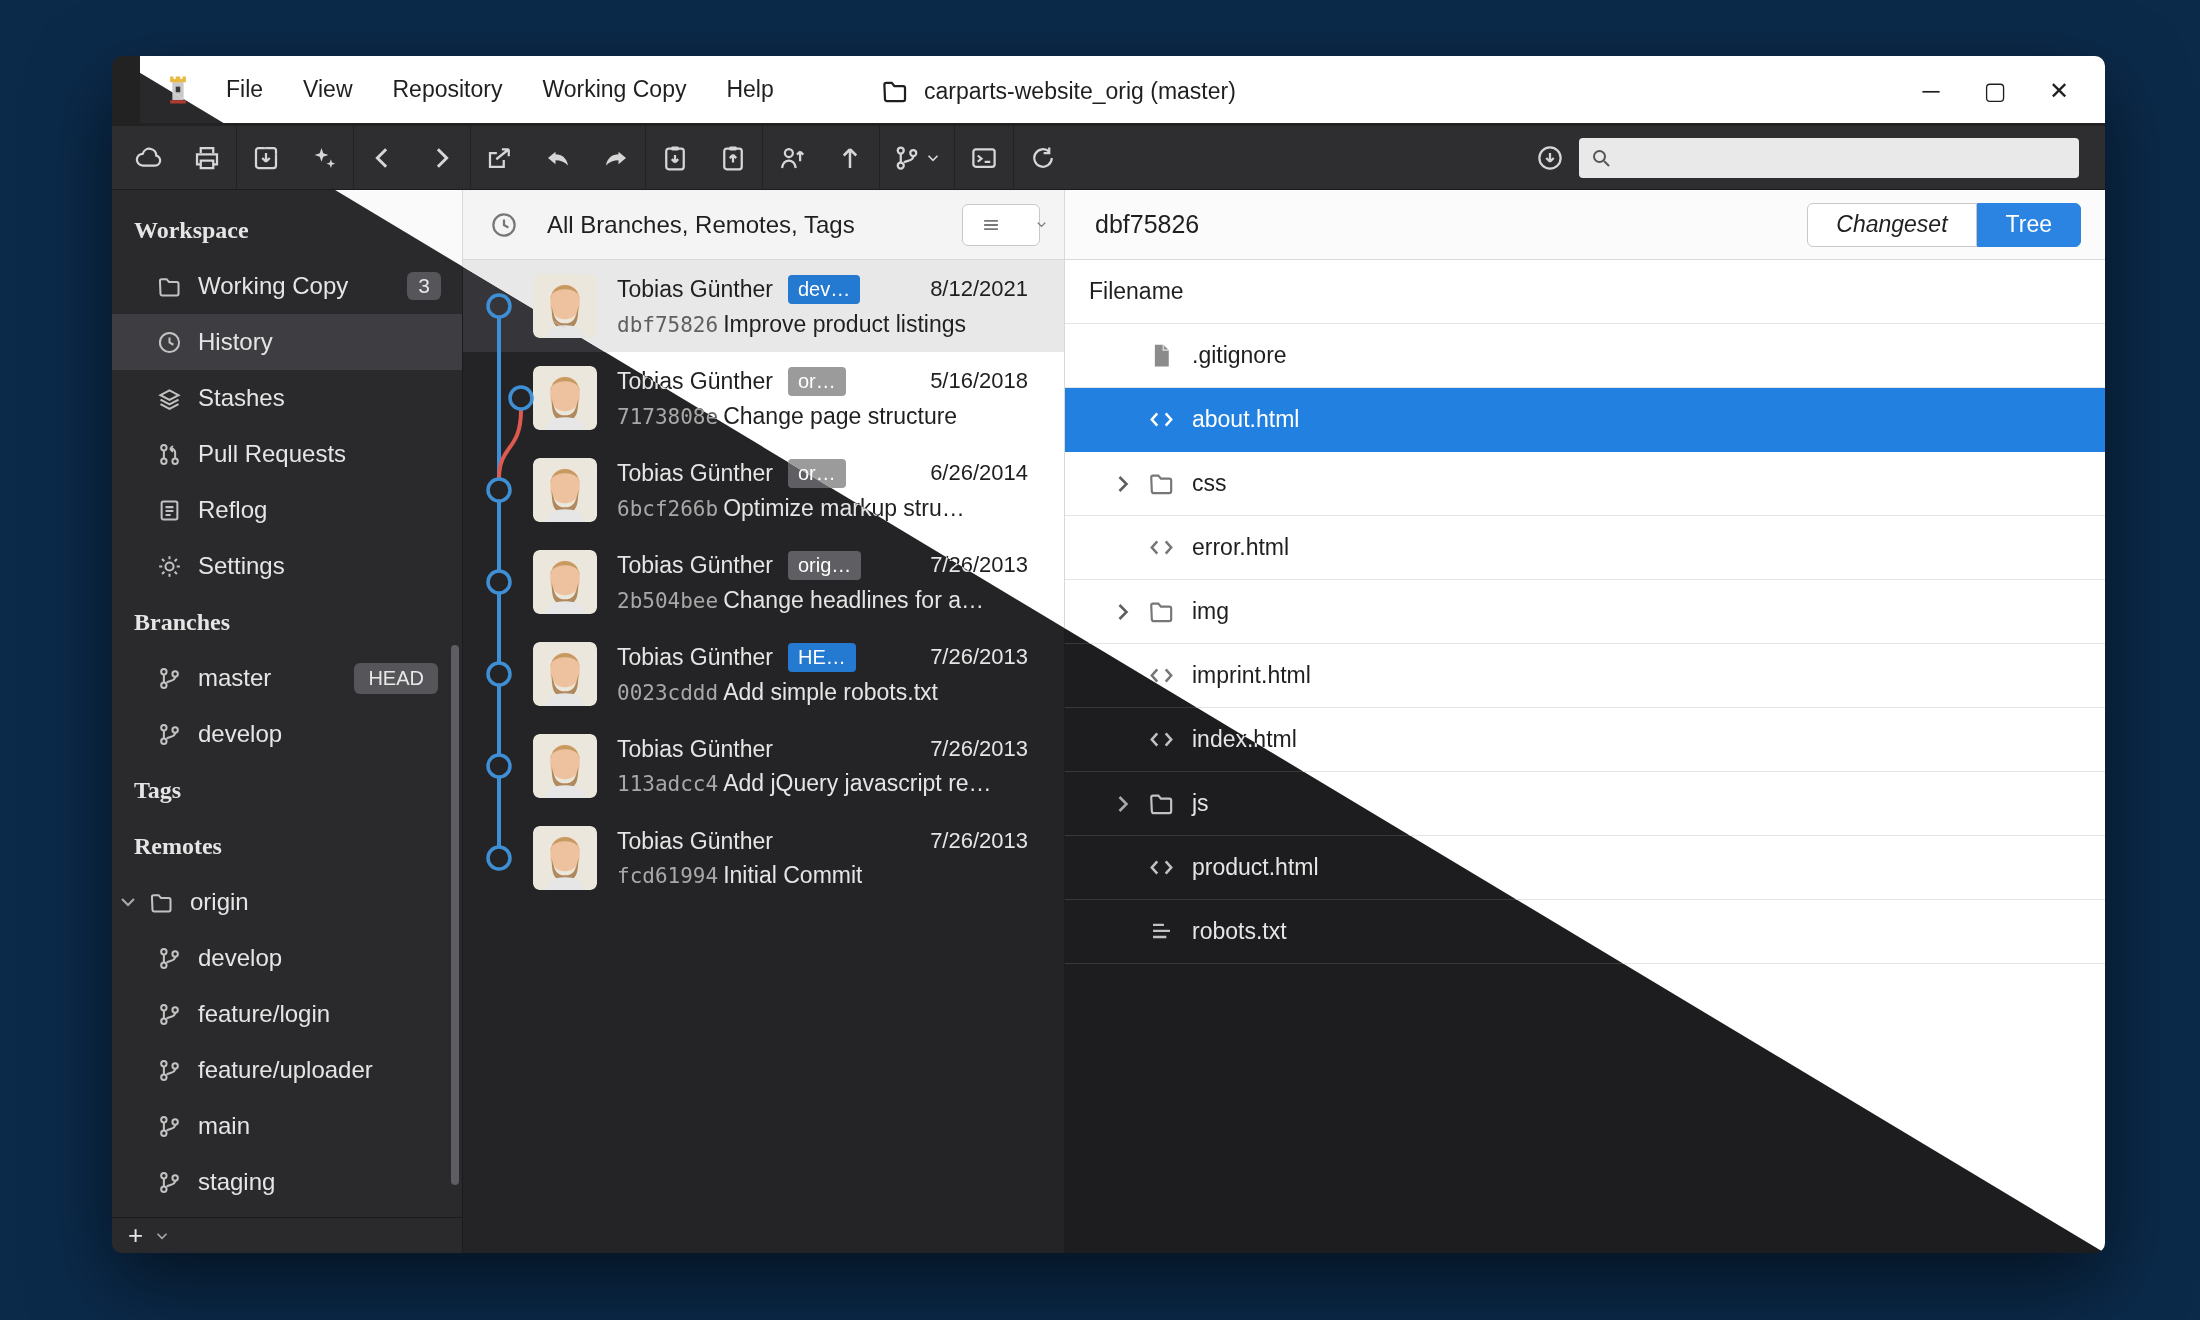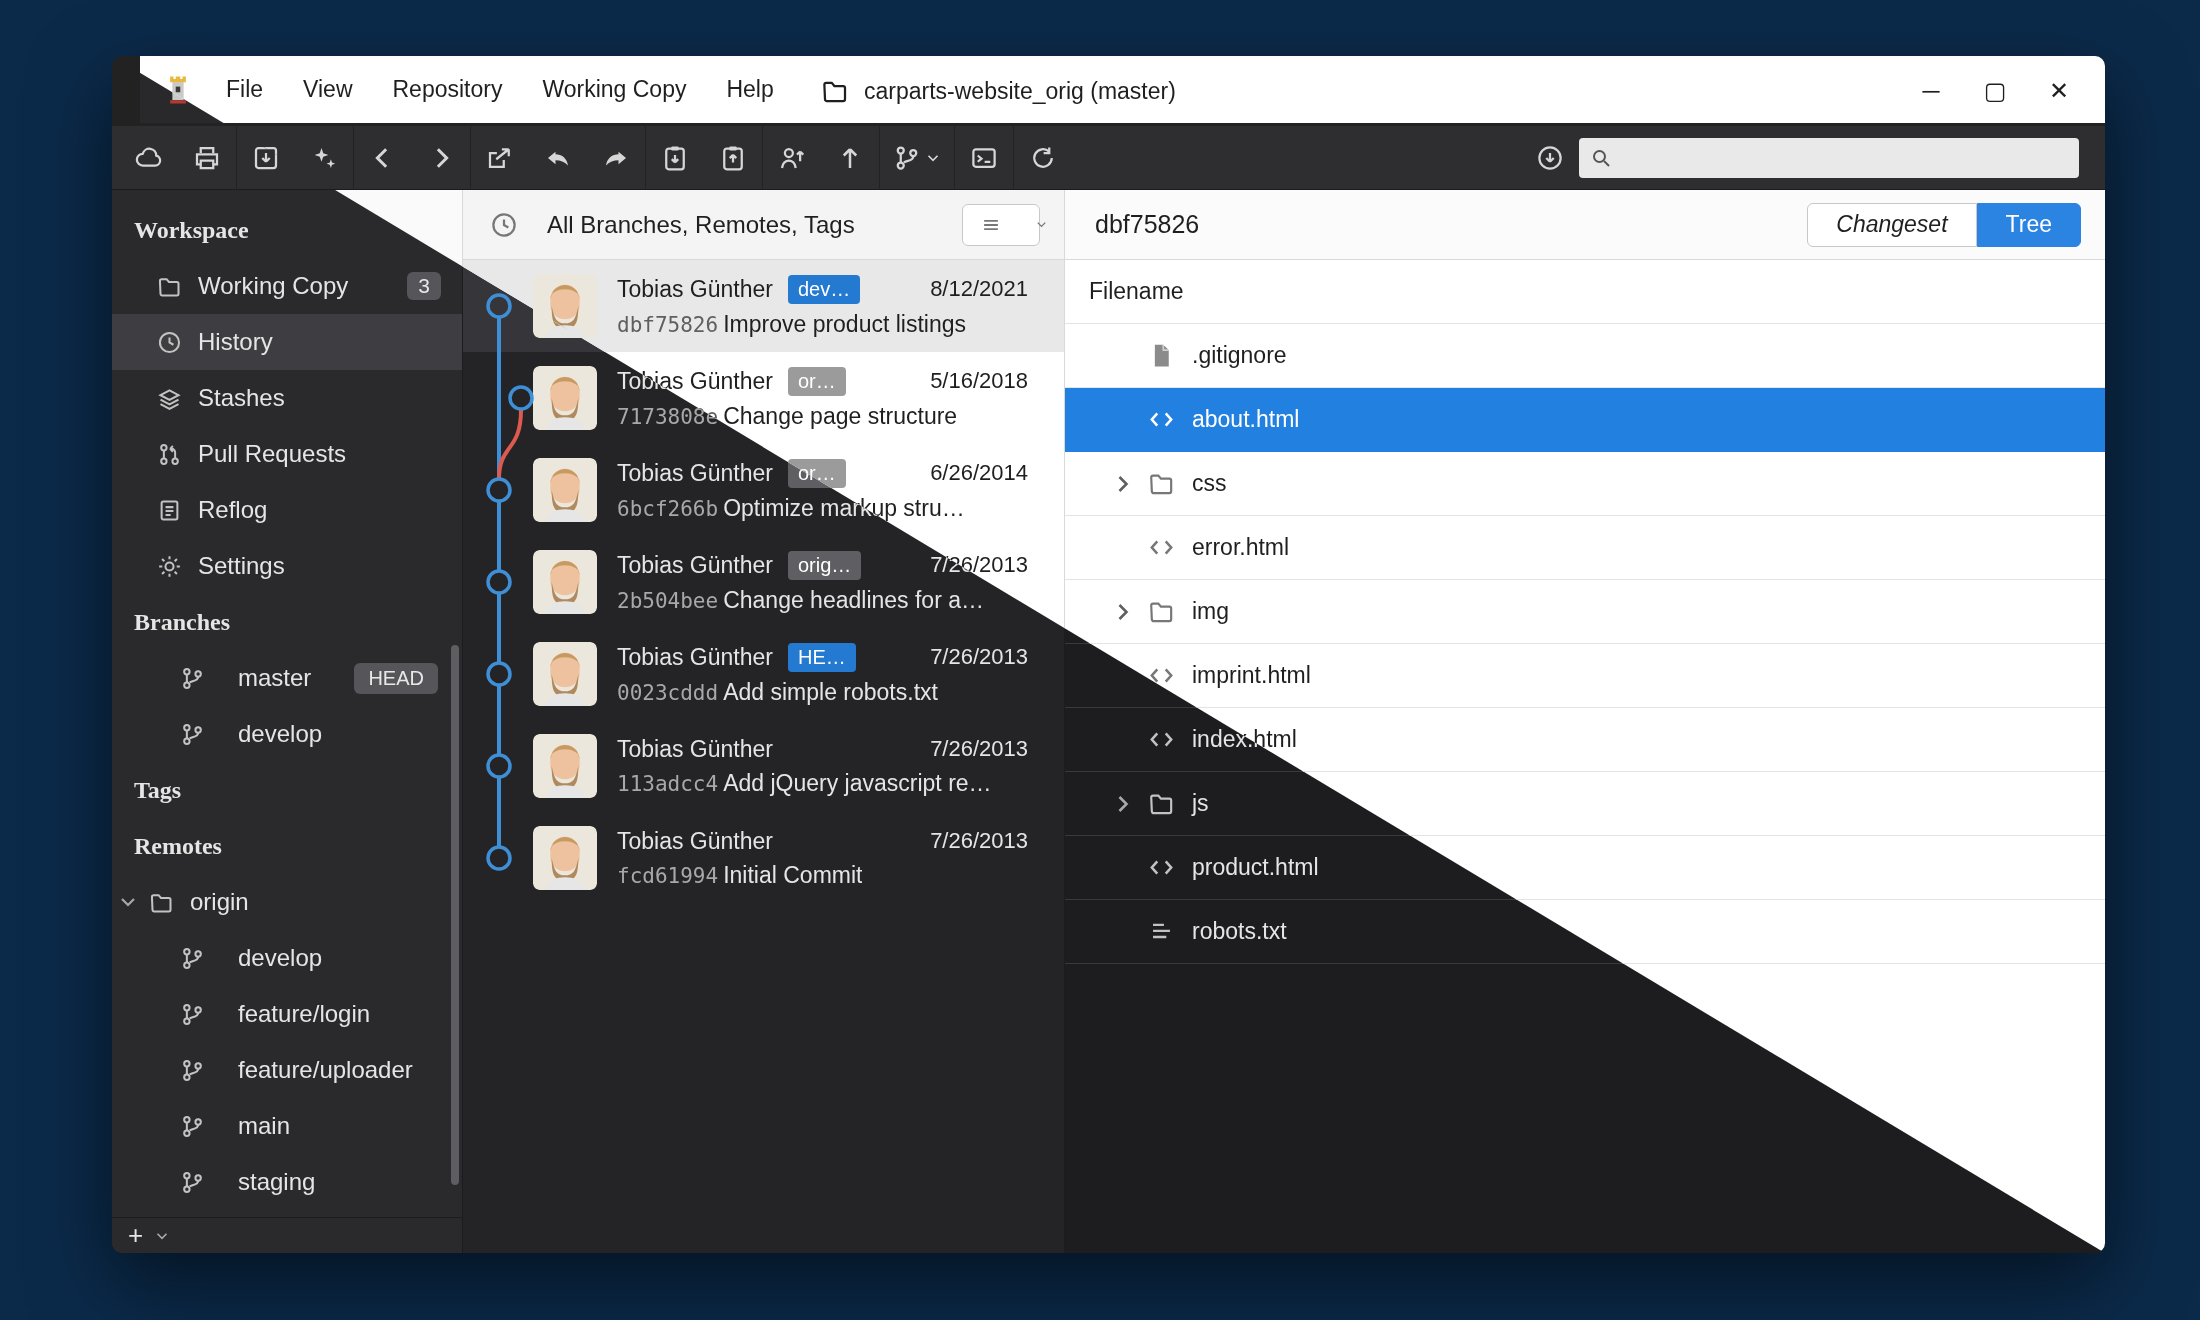--- a/index.html
+++ b/index.html
@@ -34,21 +34,21 @@
     --row-border:#e4e4e4; --file-bg:#ffffff; --det-top:#fbfbfb;
     --btn-bg:#ffffff; --btn-border:#c8c8c8; --icon:#777777; --scroll:#cfcfcf;
     --badge-gray:#9b9b9b;
   }
 
   
   .titlebar{position:absolute;top:0;left:0;right:0;height:67px;background:var(--titlebar);display:flex;align-items:center;margin-left:28px;}
   .appicon{width:36px;height:36px;margin-left:20px;flex:none;}
   .menus{display:flex;align-items:center;margin-left:10px;font-size:23px;}
   .menu-item{padding:0 20px;height:70px;display:flex;align-items:center;cursor:default;}
-  .title-center{position:absolute;left:680px;top:0;height:70px;display:flex;align-items:center;gap:14px;font-size:23px;}
+  .title-center{position:absolute;left:740px;top:0;height:70px;display:flex;align-items:center;gap:14px;font-size:23px;}
   .title-center .ic{width:30px;height:30px;color:var(--text);}
   .win-controls{position:absolute;right:14px;top:0;height:70px;display:flex;align-items:center;}
   .win-btn{width:64px;height:70px;display:flex;align-items:center;justify-content:center;font-size:24px;background:none;border:none;color:var(--text);}
 
   
   .toolbar{position:absolute;top:70px;left:0;right:0;height:64px;background:#2e2e30;border-bottom:1px solid #1b1b1b;display:flex;align-items:center;color:#d6d6d6;}
   .tbtn{width:58px;height:52px;display:flex;align-items:center;justify-content:center;background:none;border:none;color:#d6d6d6;flex:none;}
   .tbtn .ic{width:30px;height:30px;}
   .tbtn .ic.sm{width:18px;height:18px;margin-left:2px;}
   .tsep{width:1px;height:64px;background:#222;flex:none;}
@@ -58,21 +58,21 @@
   .search-input{flex:1;border:none;background:transparent;outline:none;font-size:21px;margin-left:8px;color:#333;font-family:"Liberation Sans",sans-serif;}
 
   
   .content{position:absolute;top:134px;left:0;right:0;bottom:0;display:flex;}
 
   
   .sidebar{width:351px;background:var(--side-bg);border-right:1px solid var(--border);position:relative;overflow:hidden;flex:none;}
   .side-list{padding-top:12px;}
   .srow{height:56px;display:flex;align-items:center;padding-left:44px;position:relative;font-size:24px;}
   .srow.header{padding-left:22px;font-weight:bold;font-family:Liberation Serif, serif;}
-  .srow.child{padding-left:67px;gap:17px;}
+  .srow.child{padding-left:44px;}
   .srow.origin{padding-left:4px;}
   .srow.selected{background:var(--sel);}
   .srow .ic{width:27px;height:27px;margin-right:15px;flex:none;color:var(--icon);}
   .srow .chev-ic{width:24px;height:24px;margin-right:8px;flex:none;color:var(--muted);}
   .badge-count{position:absolute;right:21px;background:var(--pill);color:var(--pill-text);border-radius:6px;padding:2px 11px;font-size:21px;}
   .badge-head{position:absolute;right:24px;background:var(--pill);color:var(--pill-text);border-radius:6px;padding:4px 14px;font-size:20px;}
   .side-scroll{position:absolute;right:3px;top:455px;width:8px;height:540px;border-radius:4px;background:var(--scroll);}
   .side-footer{position:absolute;bottom:0;left:0;right:0;height:36px;background:var(--side-bg);border-top:1px solid var(--border);display:flex;align-items:center;padding-left:16px;gap:10px;font-size:26px;}
   .side-footer .chev-ic{width:18px;height:18px;color:var(--muted);}
 

